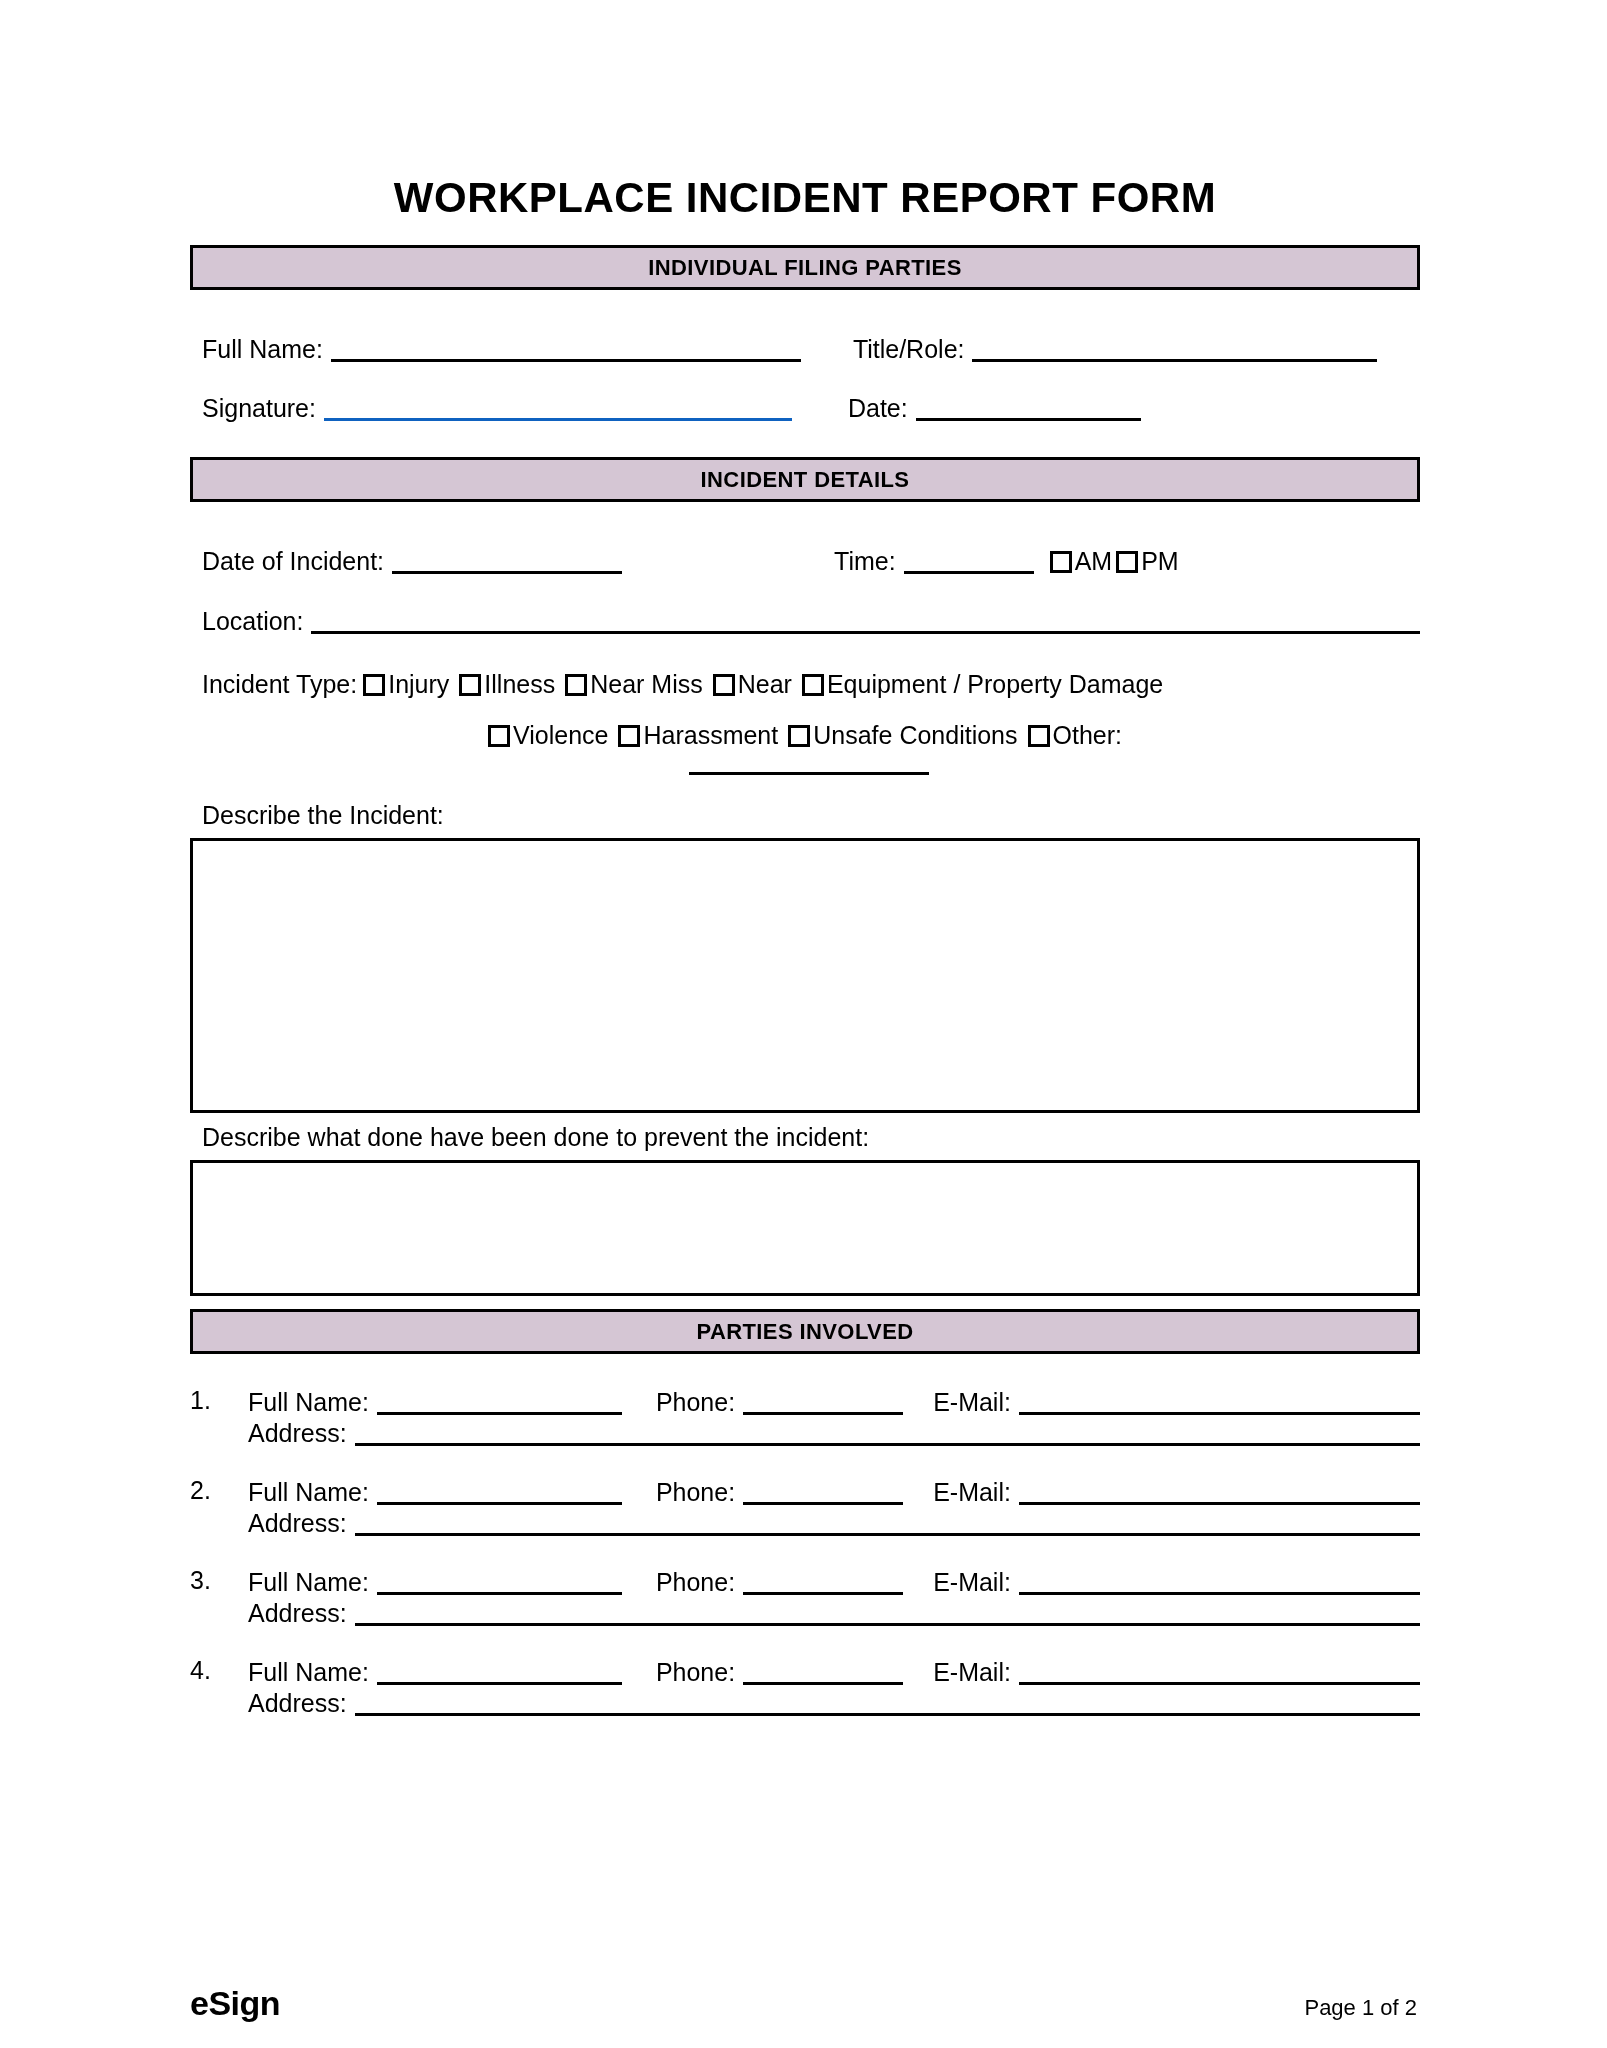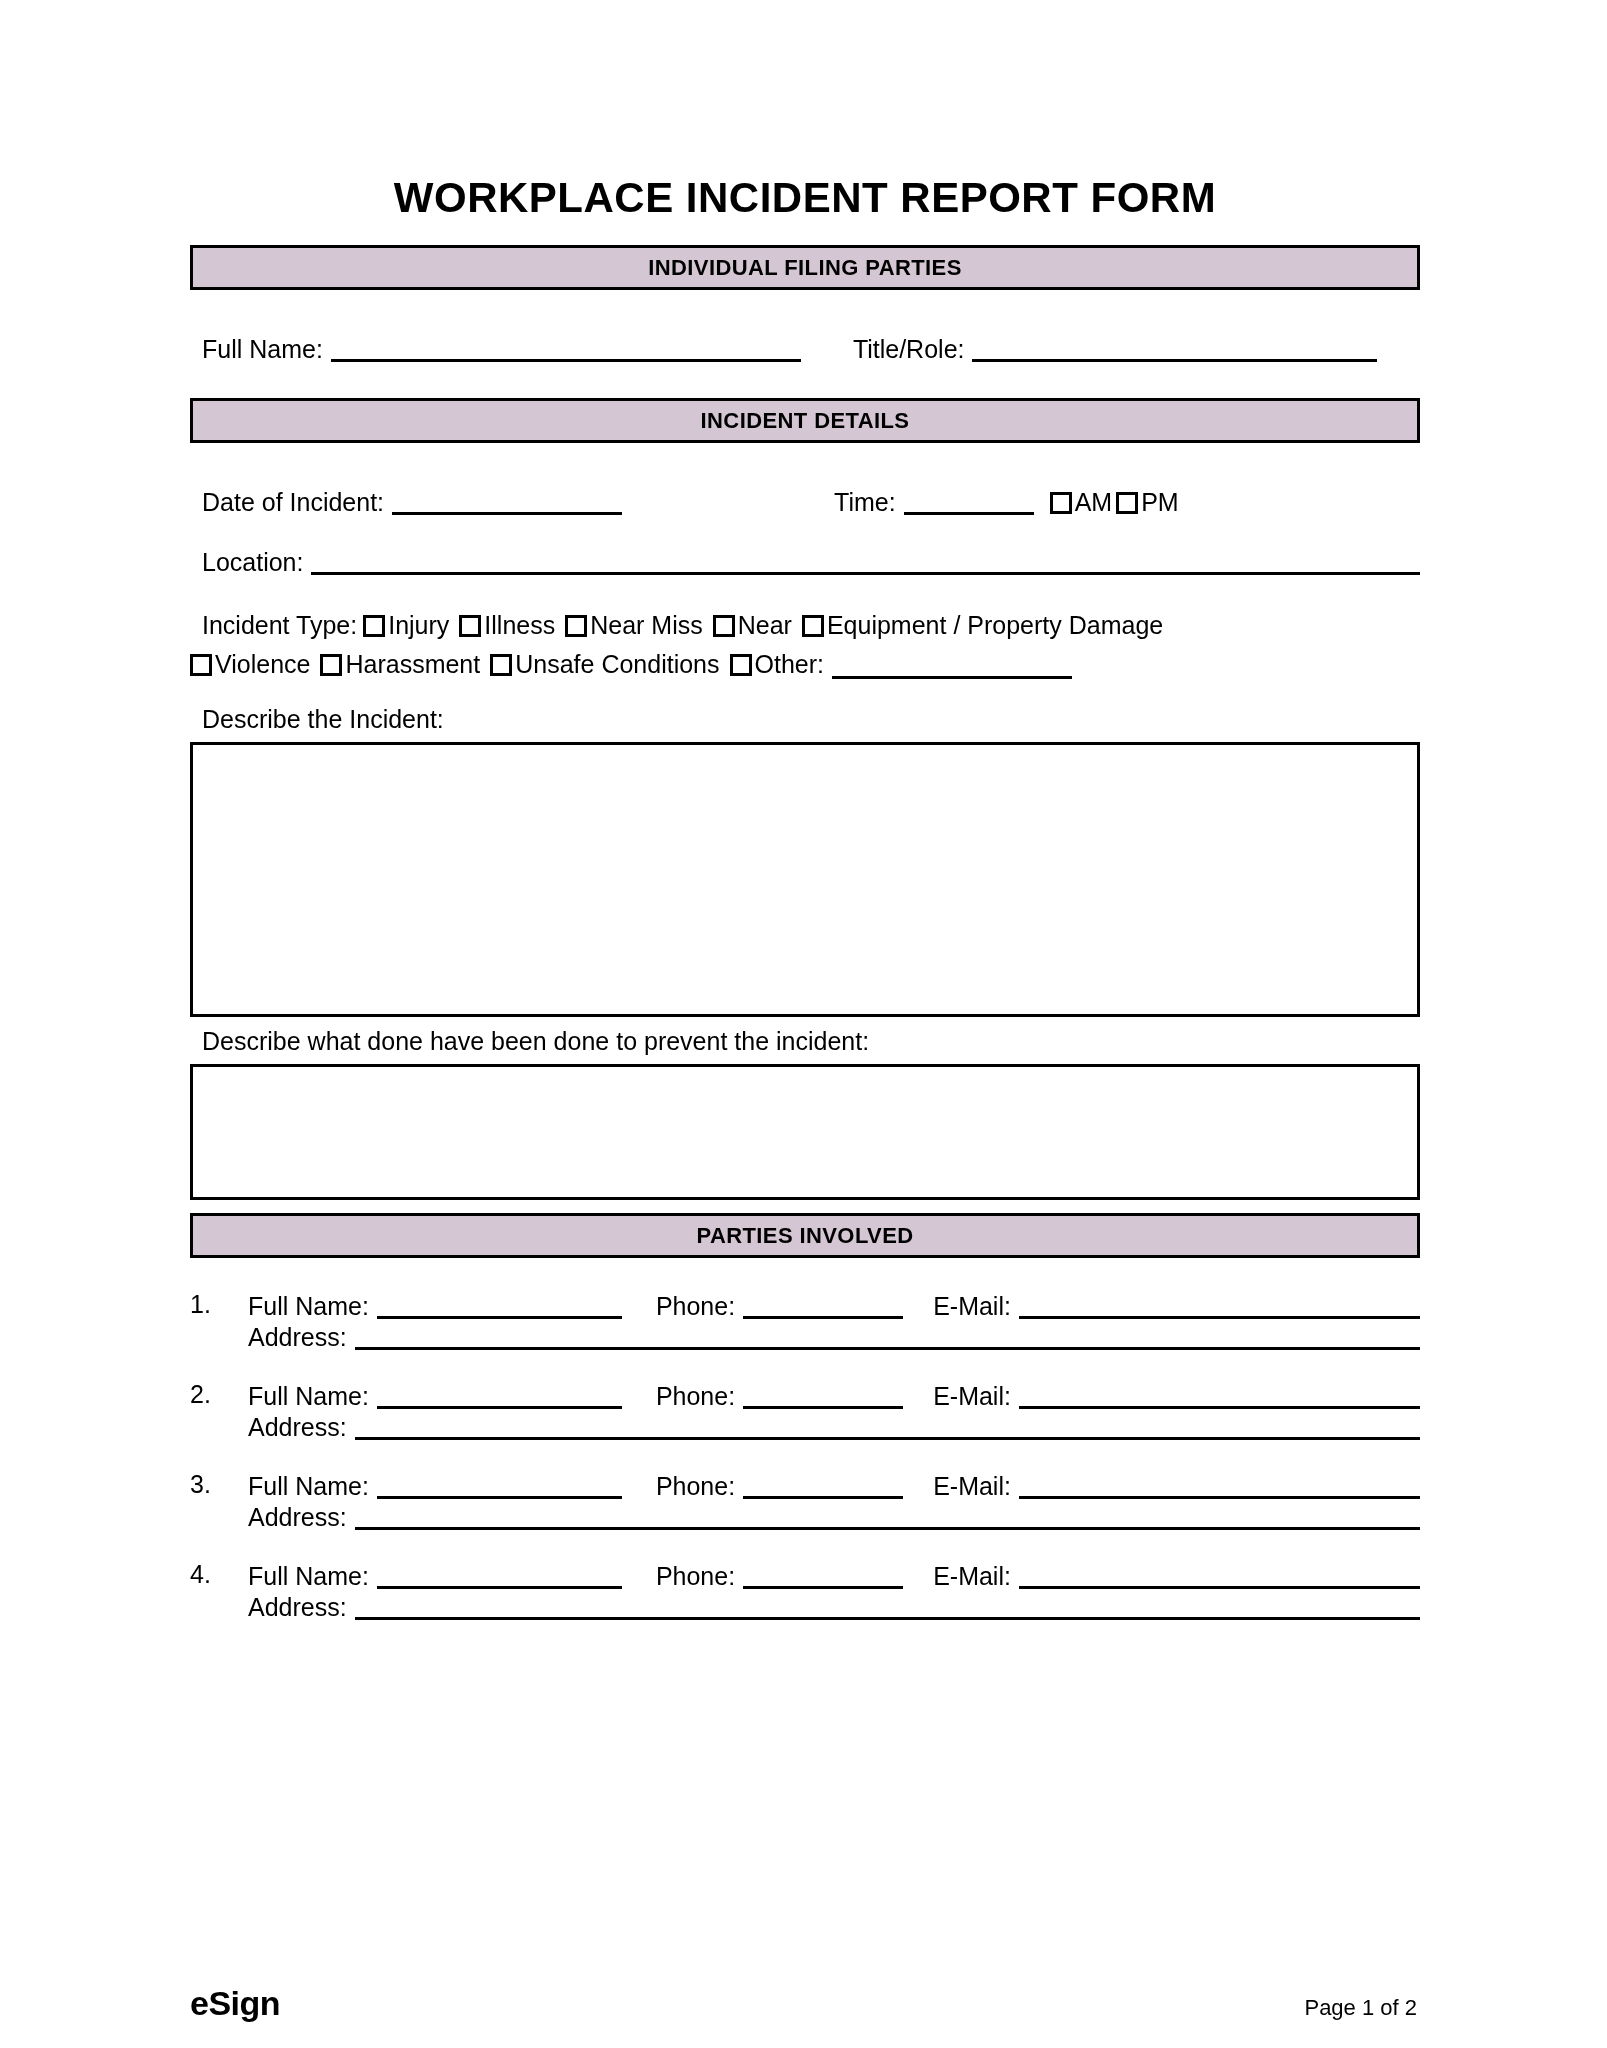--- a/index.html
+++ b/index.html
@@ -153,20 +153,27 @@
     <div class="section-band">INDIVIDUAL FILING PARTIES</div>
 
     <div class="row" style="margin-top:43px;">
       <span class="lbl">Full Name:</span>
       <span class="rule" style="width:470px;"></span>
       <span style="width:40px;"></span>
       <span class="lbl">Title/Role:</span>
       <span class="rule" style="width:405px;"></span>
     </div>
 
+    <div class="row" style="margin-top:30px;">
+      <span class="lbl">Signature:</span>
+      <span class="rule blue" style="width:468px;"></span>
+      <span style="width:44px;"></span>
+      <span class="lbl">Date:</span>
+      <span class="rule" style="width:225px;"></span>
+    </div>
 
     <div style="height:36px"></div>
     <div class="section-band">INCIDENT DETAILS</div>
 
     <div class="row" style="margin-top:43px;">
       <span class="lbl">Date of Incident:</span>
       <span class="rule" style="width:230px;"></span>
       <span style="width:200px;"></span>
       <span class="lbl">Time:</span>
       <span class="rule" style="width:130px;"></span>
@@ -177,21 +184,21 @@
 
     <div class="row" style="margin-top:31px;">
       <span class="lbl">Location:</span>
       <span class="rule" style="flex:1 1 auto;"></span>
     </div>
 
     <div class="typeline" style="margin-top:35px;">
       <span class="lbl" style="margin-right:6px;">Incident Type:</span><span class="cb"></span><span class="opt">Injury</span><span class="cb"></span><span class="opt">Illness</span><span class="cb"></span><span class="opt">Near Miss</span><span class="cb"></span><span class="opt">Near</span><span class="cb"></span><span class="opt">Equipment / Property Damage</span>
     </div>
 
-    <div class="typeline" style="margin-top:8px; display:flex; align-items:flex-end;">
+    <div class="typeline" style="margin-top:20px; display:flex; align-items:center;flex-direction:column;">
       <span style="white-space:nowrap;"><span class="cb"></span><span class="opt">Violence</span><span class="cb"></span><span class="opt">Harassment</span><span class="cb"></span><span class="opt">Unsafe Conditions</span><span class="cb"></span><span class="opt" style="margin-right:0;">Other:</span>
       </span>
       <span class="rule" style="width:240px; height:22px;"></span>
     </div>
 
     <div class="lbl" style="margin-top:28px;">Describe the Incident:</div>
     <div class="textbox" style="height:275px; margin-top:10px;"></div>
 
     <div class="lbl" style="margin-top:12px;">Describe what done have been done to prevent the incident:</div>
     <div class="textbox" style="height:136px; margin-top:10px;"></div>

